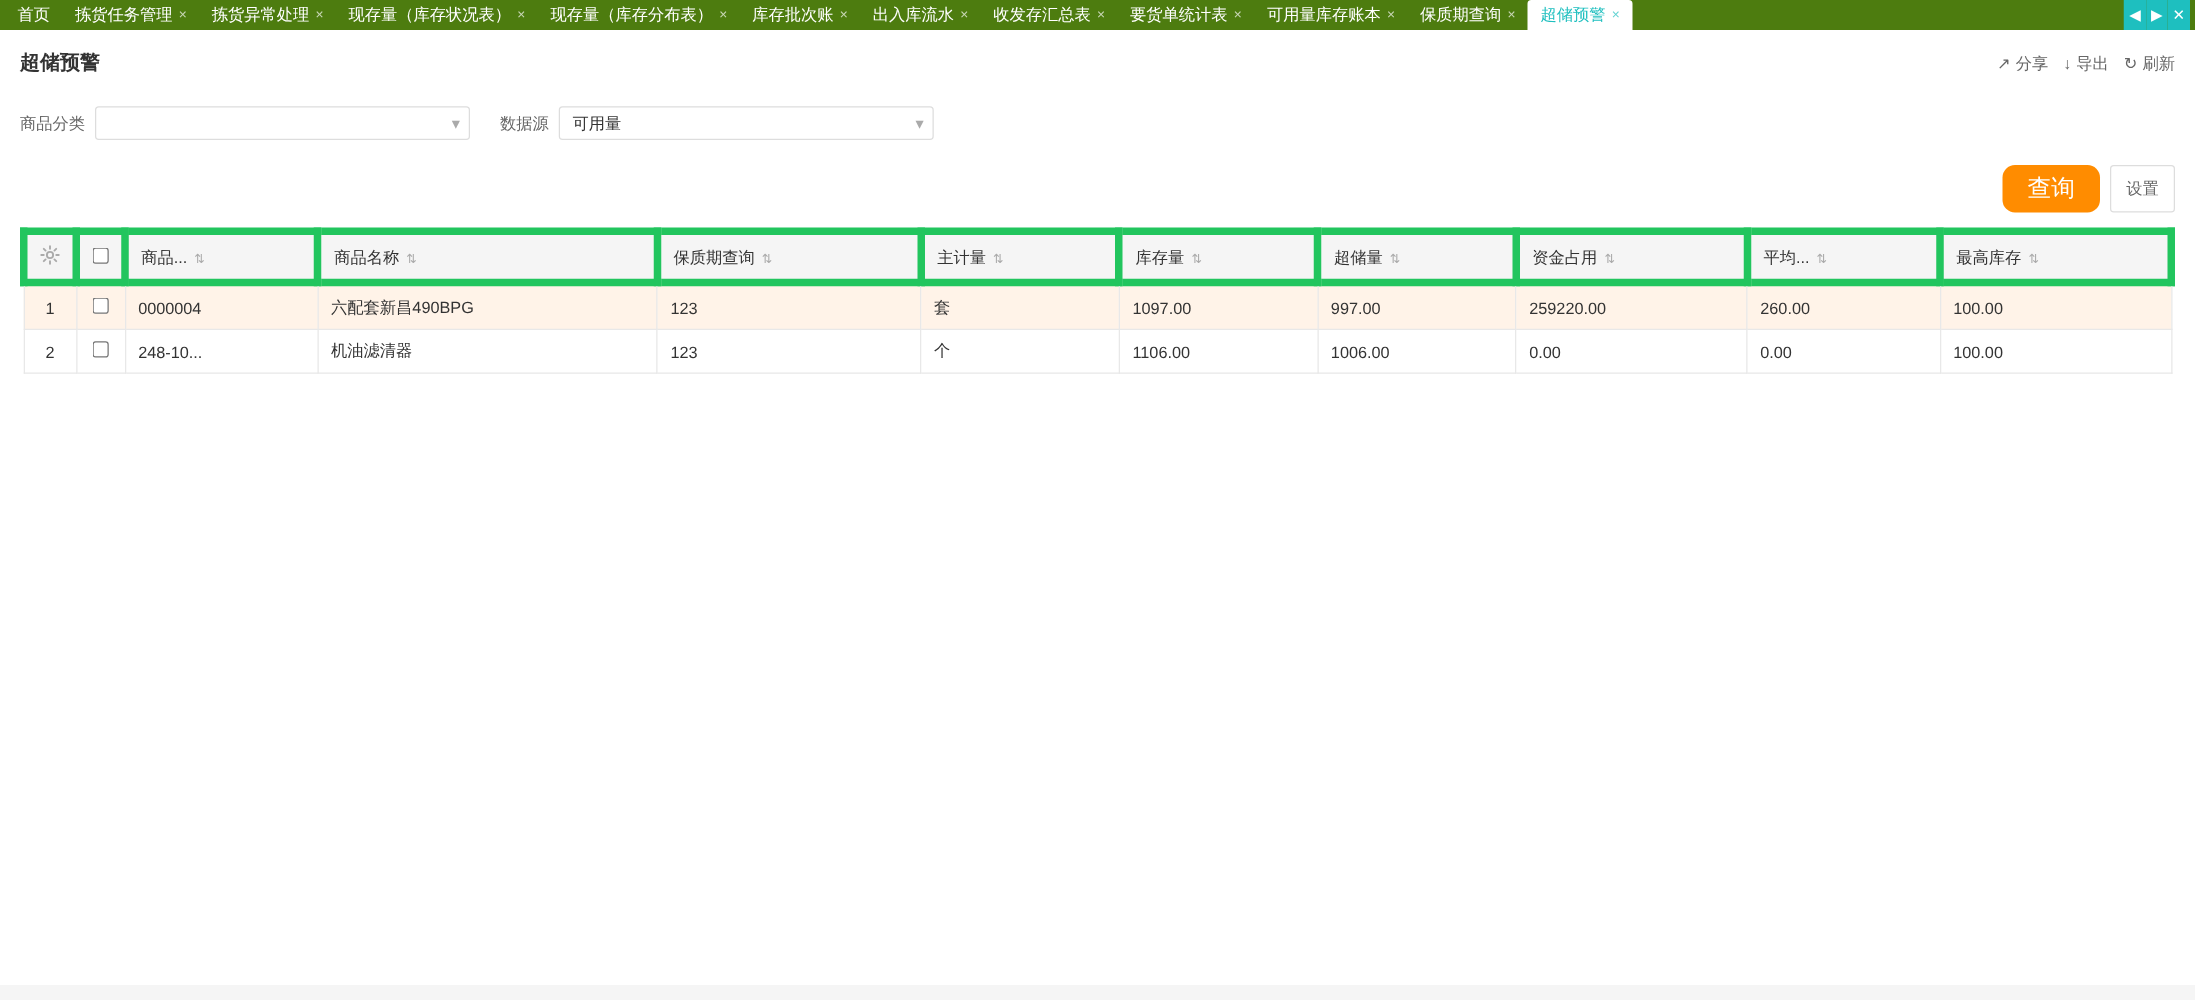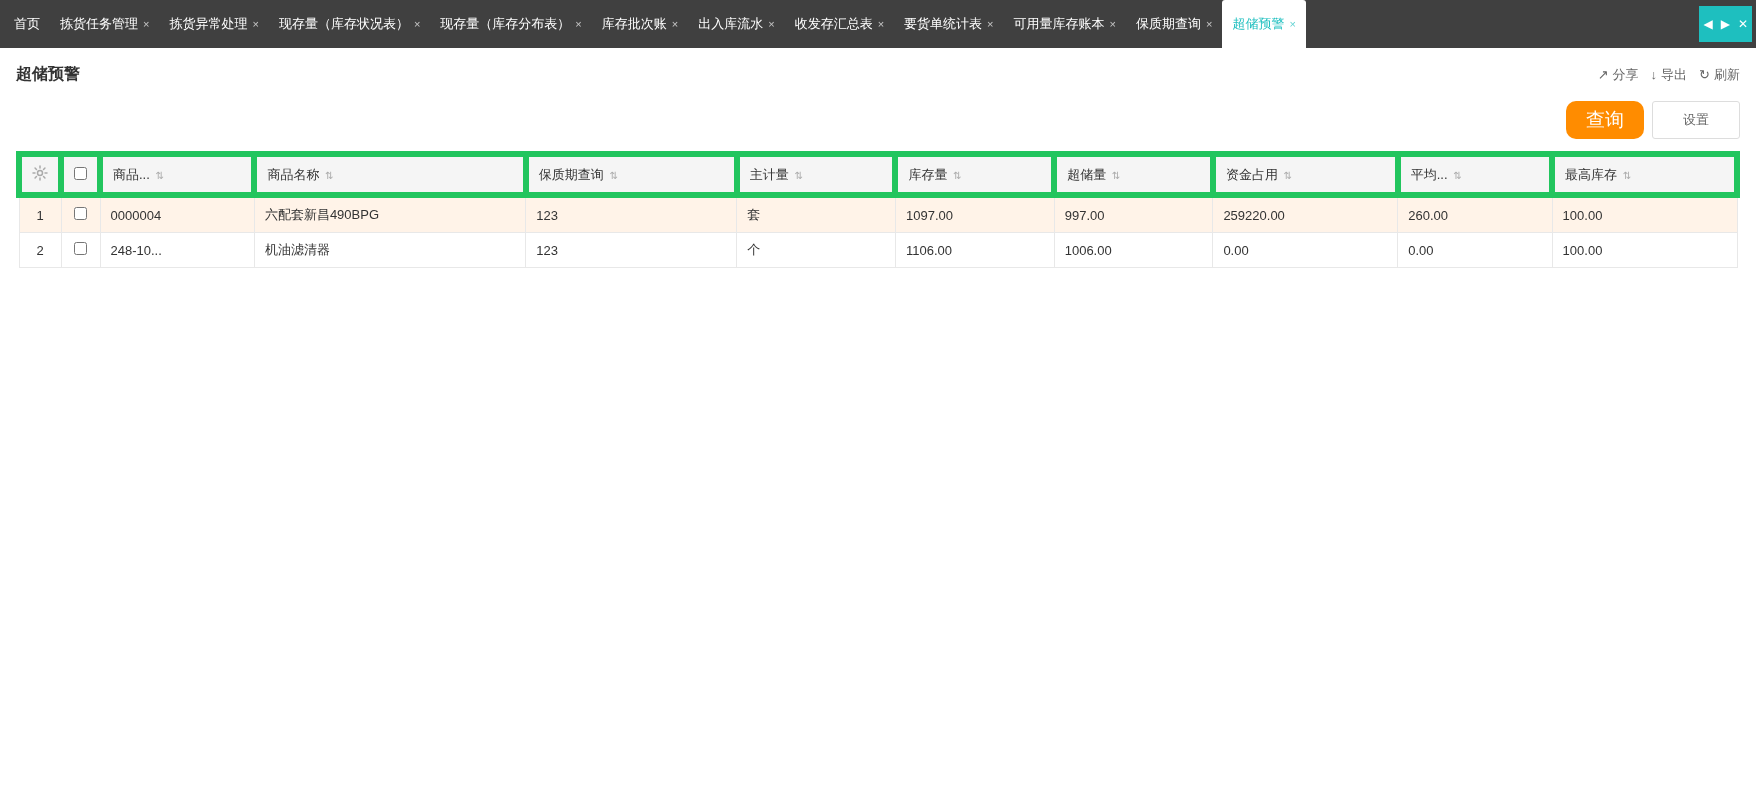--- a/index.html
+++ b/index.html
@@ -2,22 +2,22 @@
 <html><head>
   <meta charset="utf-8">
   <style>
     * { box-sizing: border-box; margin: 0; padding: 0; }
     body { font-family: 'Microsoft YaHei', Arial, sans-serif; font-size: 13px; background: #f5f5f5; color: #333; }
 
     
     .top-nav {
       display: flex;
       align-items: center;
-      background: #404040;
-      height: 48px;
+      background: #4d7c0f;
+      height: 24px;
       padding: 0 4px;
       overflow: hidden;
     }
     .nav-item {
       display: flex;
       align-items: center;
       padding: 0 10px;
       height: 100%;
       color: #fff;
       font-size: 13px;
@@ -140,21 +140,21 @@
       border-radius: 10px;
       padding: 6px 20px;
       font-size: 19px;
       cursor: pointer;
     }
     .btn-settings {
       background: #fff;
       color: #666;
       border: 1px solid #ddd;
       border-radius: 3px;
-      padding: 6px 30px;
+      padding: 6px 12px;
       font-size: 13px;
       cursor: pointer;
     }
 
     
     .data-table {
       width: 100%;
       border-collapse: collapse;
       font-size: 13px;
     }
@@ -284,20 +284,40 @@
         <span>↓</span>
         <span>导出</span>
       </span>
       <span class="action-btn">
         <span>↻</span>
         <span>刷新</span>
       </span>
     </div>
   </div>
 
+  <div class="filter-row">
+    <div class="filter-item">
+      <span class="filter-label">商品分类</span>
+      <div class="filter-select-wrapper">
+        <select class="filter-select" style="min-width:300px;">
+          <option value=""></option>
+          <option value="all">全部</option>
+        </select>
+      </div>
+    </div>
+    <div class="filter-item">
+      <span class="filter-label">数据源</span>
+      <div class="filter-select-wrapper">
+        <select class="filter-select" style="min-width:300px;">
+          <option value="available">可用量</option>
+          <option value="inventory">库存量</option>
+        </select>
+      </div>
+    </div>
+  </div>
 
   <div class="btn-row">
     <button class="btn-query">查询</button>
     <button class="btn-settings">设置</button>
   </div>
 
   <table class="data-table">
     <thead>
       <tr>
         <th class="gear-cell" style="width:36px;">

